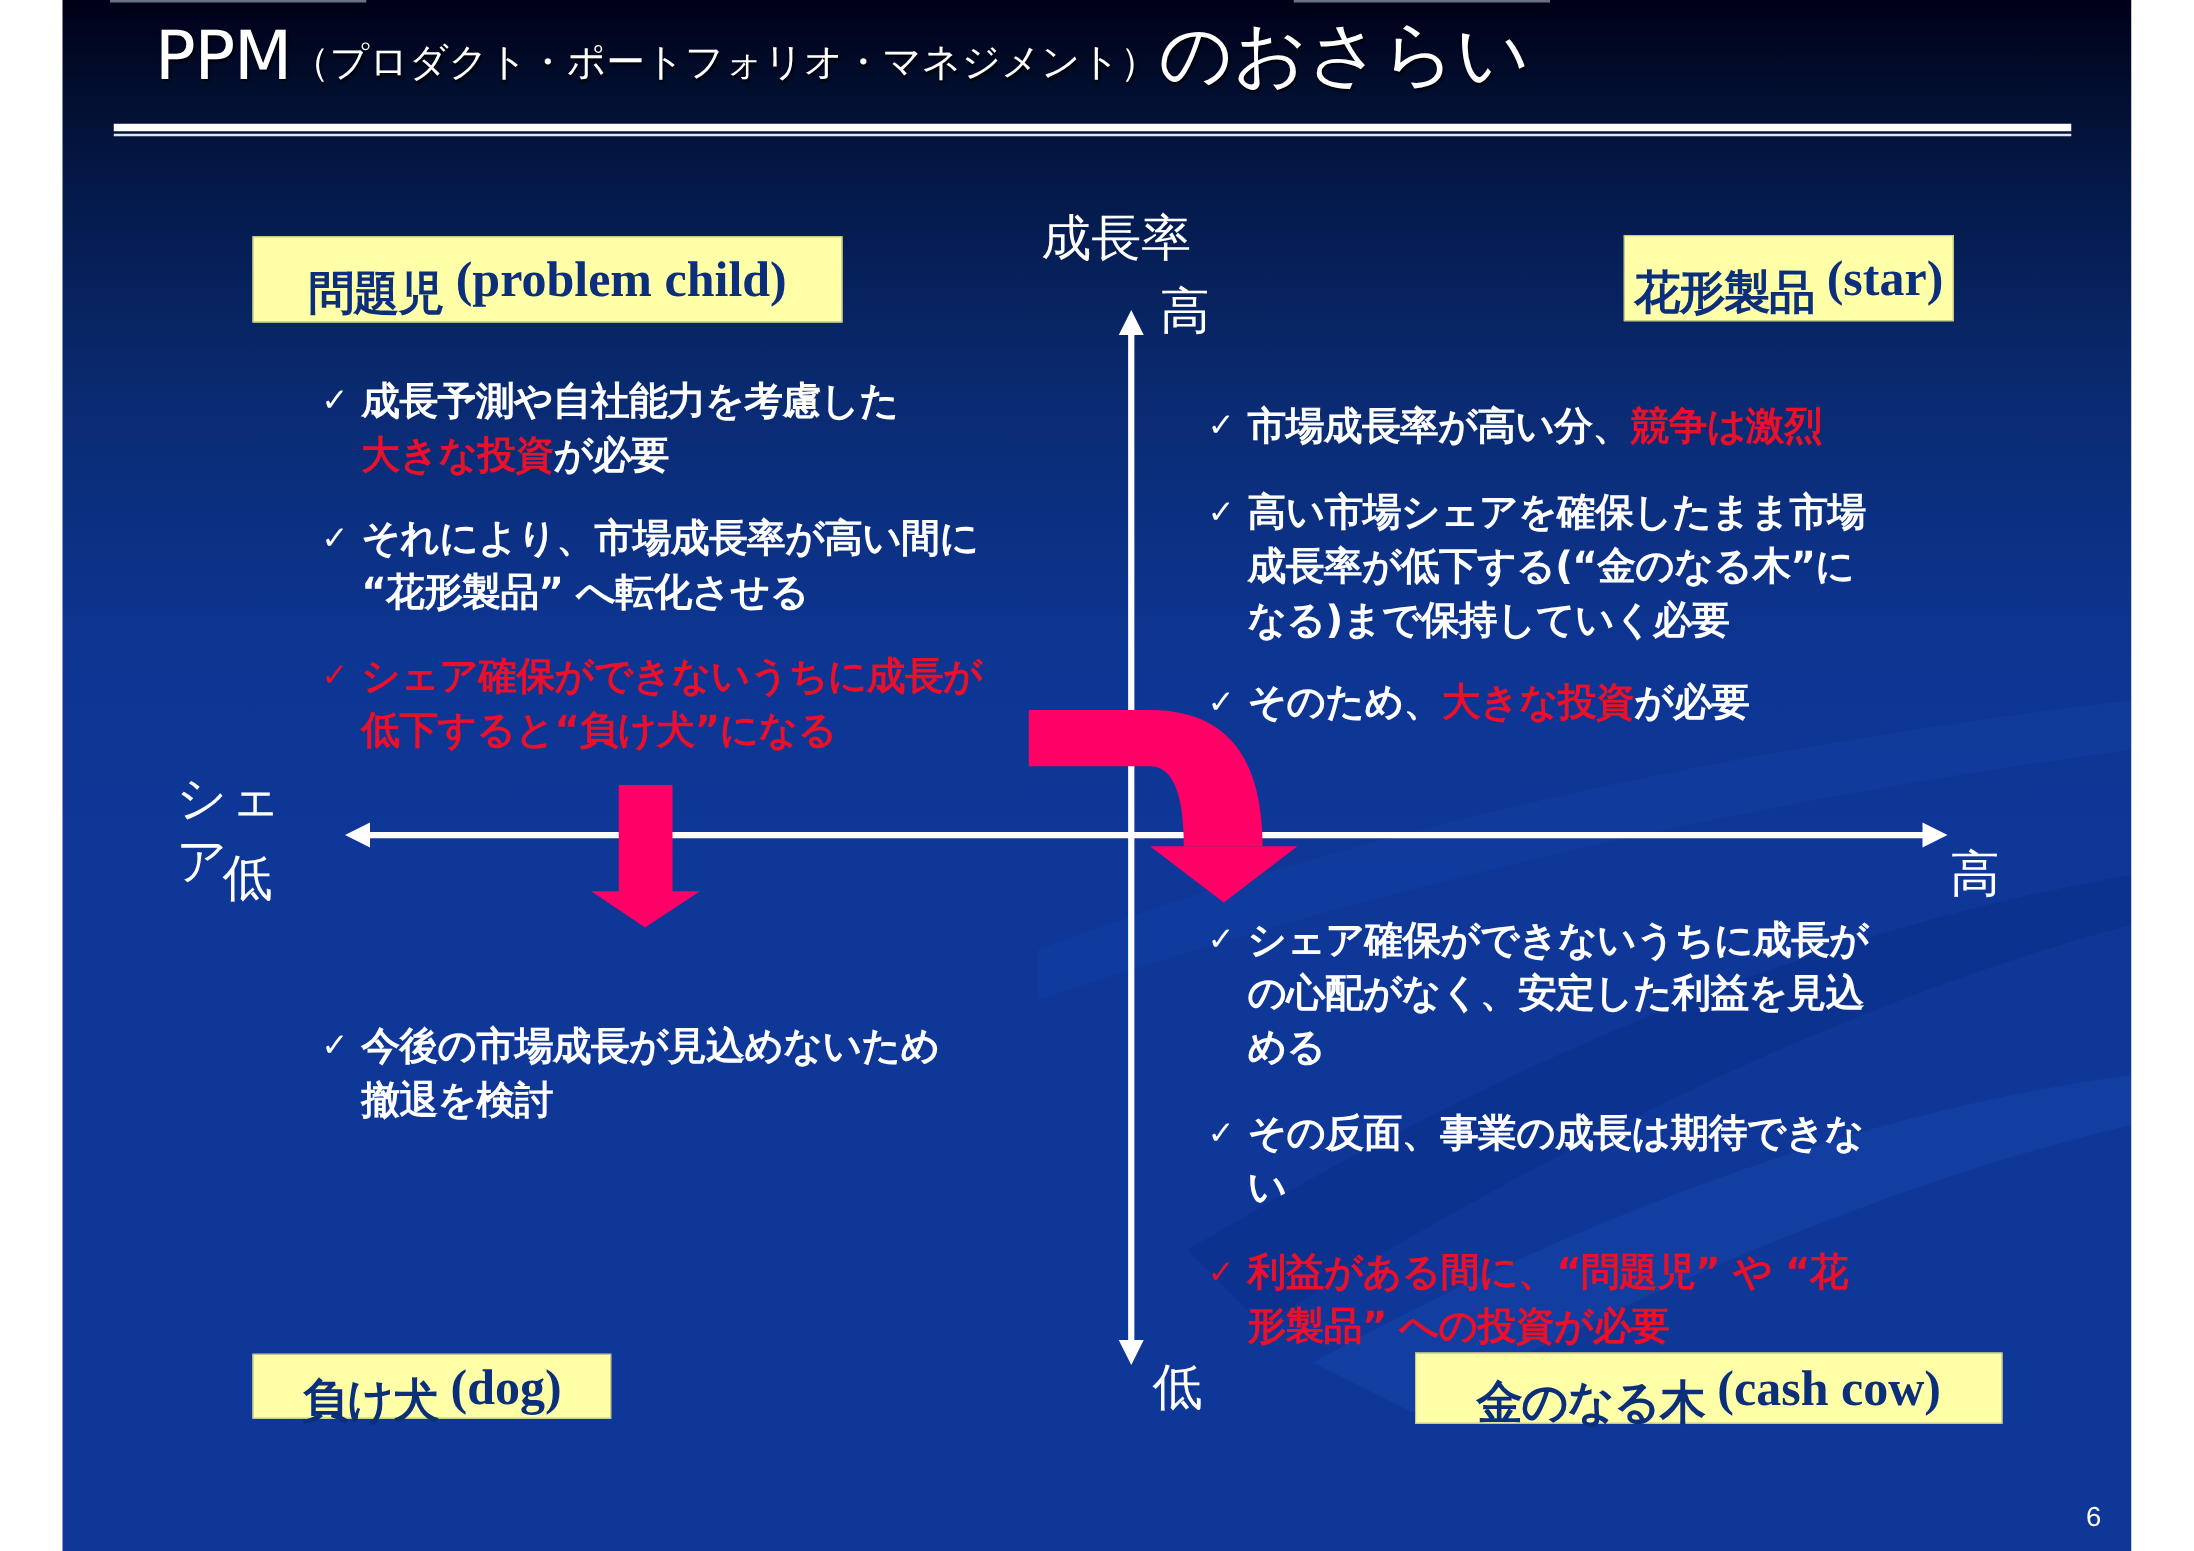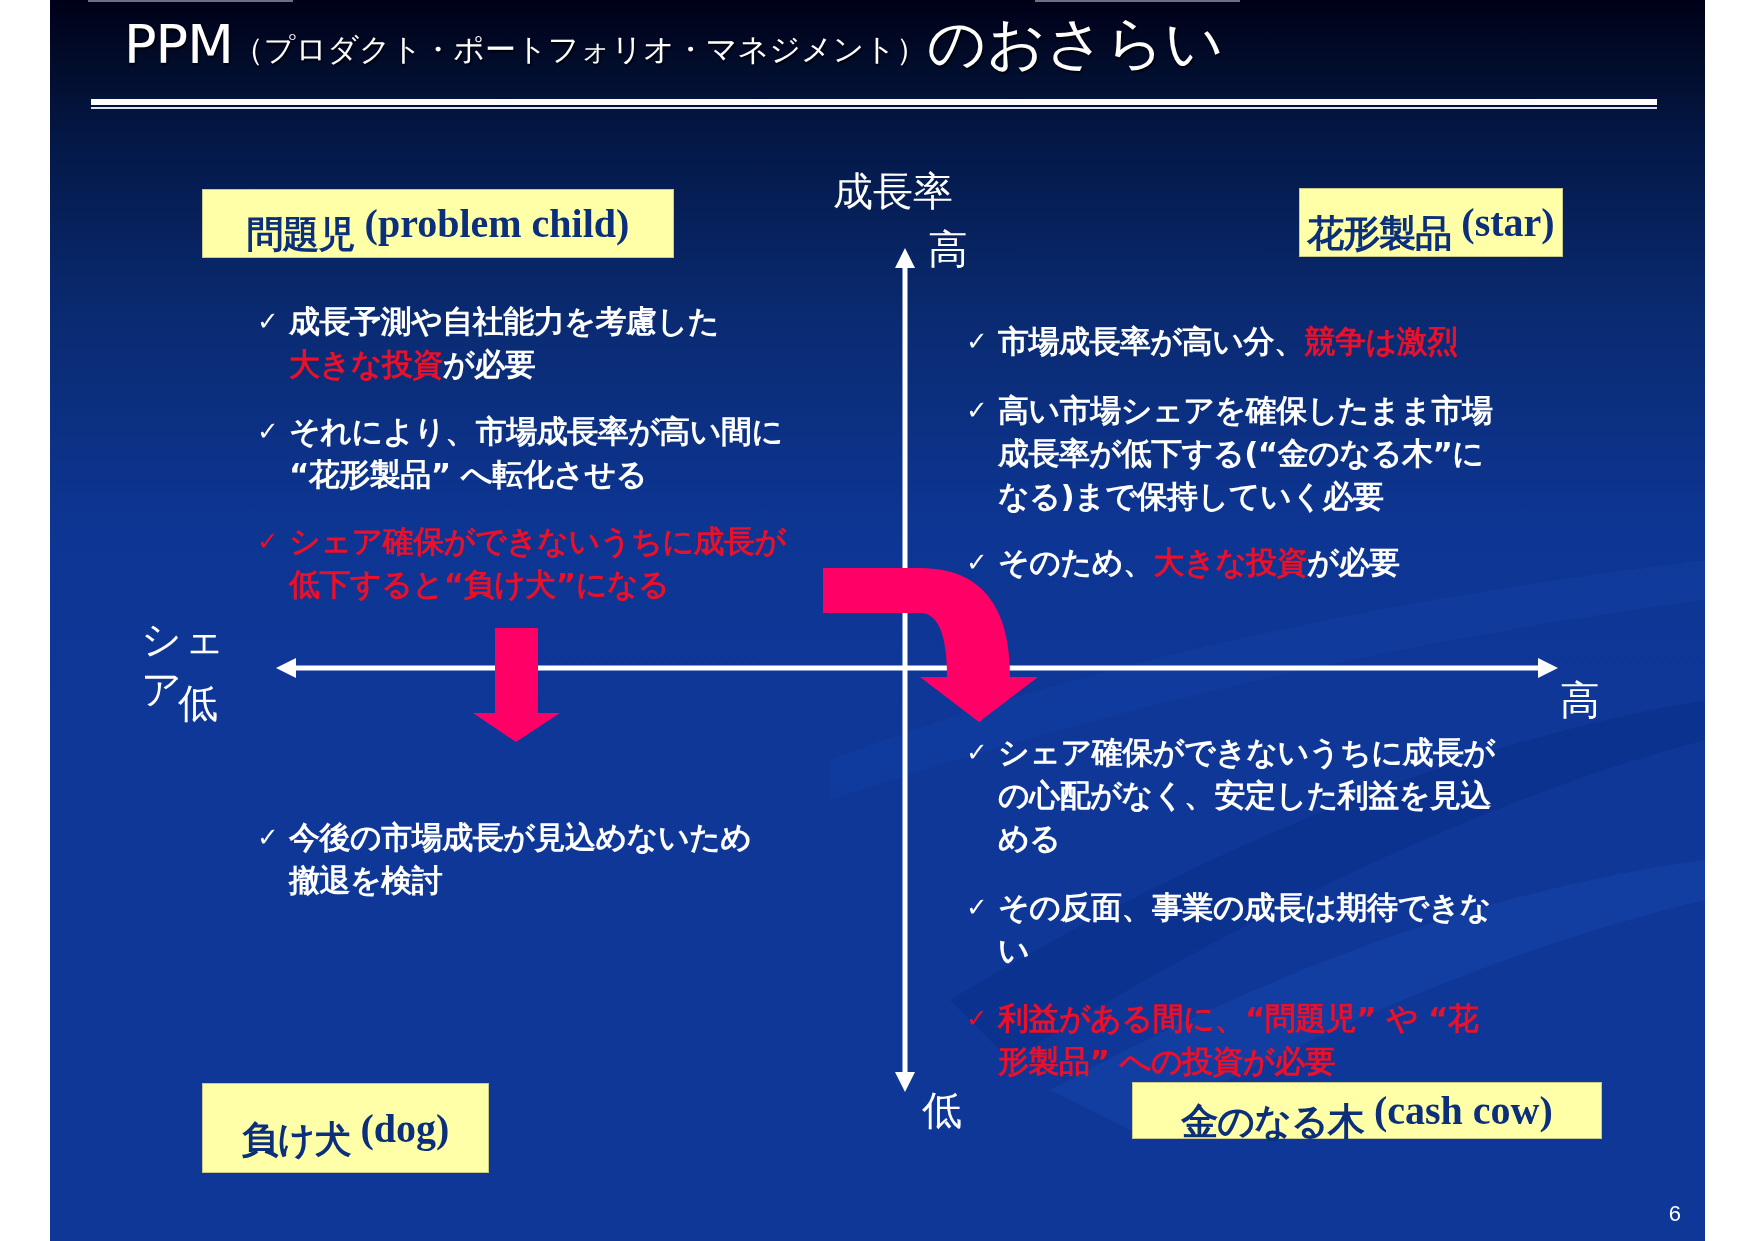--- a/index.html
+++ b/index.html
@@ -81,21 +81,21 @@
   <div class="axis-label" style="left:1510px;top:680px;">高</div>
 
   <div class="qbox" style="left:152px;top:189px;width:472px;height:69px;">
     <span class="jp">問題児</span>
       <span>(problem child)</span>
   </div>
   <div class="qbox" style="left:1249px;top:188px;width:264px;height:69px;">
     <span class="jp">花形製品</span>
       <span>(star)</span>
   </div>
-  <div class="qbox" style="left:152px;top:1083px;width:287px;height:90px;">
+  <div class="qbox" style="left:152px;top:1083px;width:287px;height:52px;">
     <span class="jp">負け犬</span>
       <span>(dog)</span>
   </div>
   <div class="qbox" style="left:1082px;top:1082px;width:470px;height:57px;">
     <span class="jp">金のなる木</span>
       <span>(cash cow)</span>
   </div>
 
   <div class="bullet-group">
       <div class="bullet" style="left: 239px; top: 300px;">

